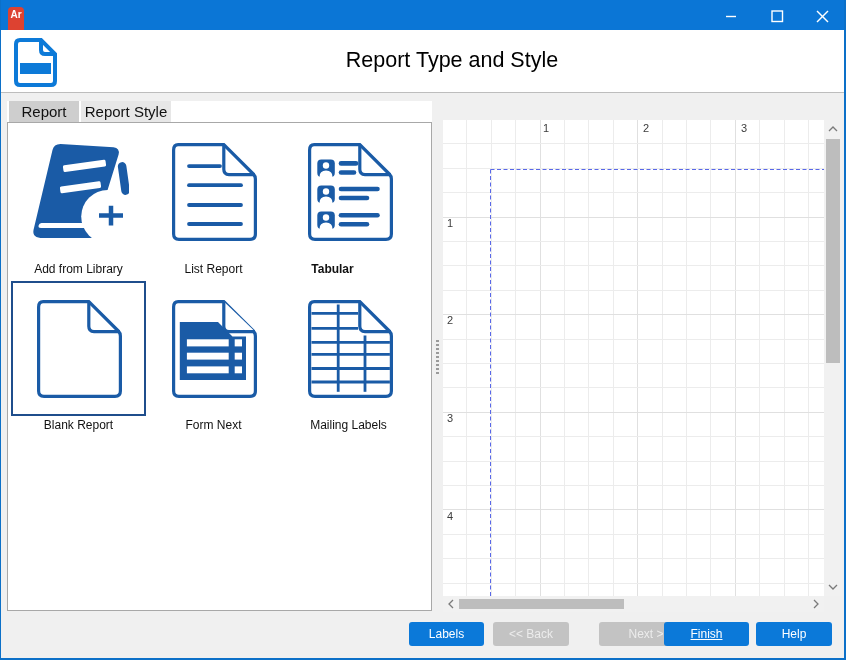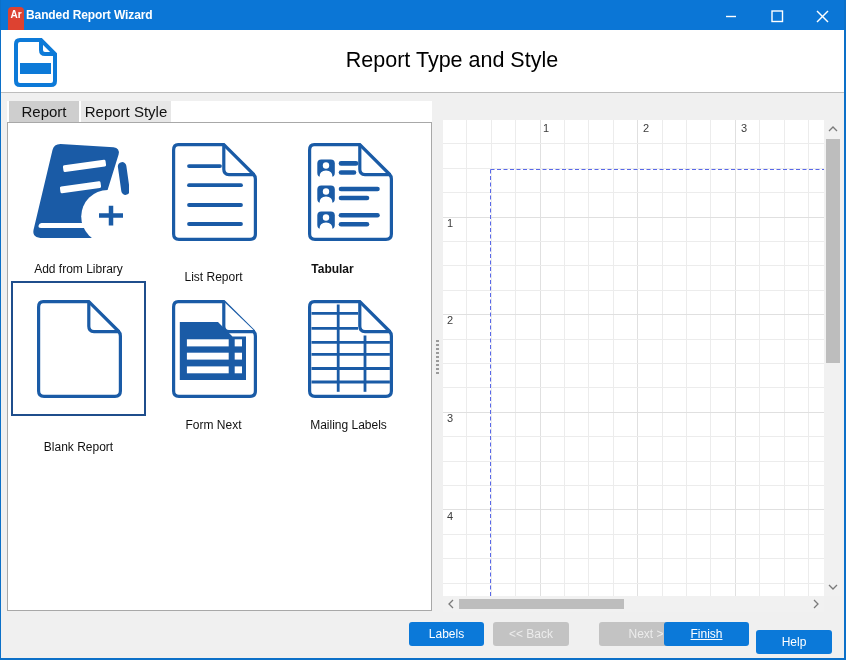--- a/index.html
+++ b/index.html
@@ -39,21 +39,20 @@
   .btn{position:absolute;top:622px;height:24px;border-radius:3px;font-size:12px;
        text-align:center;line-height:24px;}
   .blue{background:#0b79d9;color:#fff;}
   .gray{background:#c3c3c3;color:#ececec;}
 </style>
 </head>
 <body>
 <div id="win">
   <div class="abs" id="titlebar"></div>
   <div class="abs" id="appicon">Ar</div>
-  <div class="abs" id="titletext">Banded Report Wizard</div>
 
   <svg class="abs" style="left:690px;top:0;width:150px;height:30px" viewBox="0 0 150 30">
     <g stroke="#fff" stroke-width="1.4" fill="none">
       <line x1="35" y1="16.5" x2="45" y2="16.5"></line>
       <rect x="81" y="11" width="10.5" height="10.5"></rect>
       <line x1="126" y1="11" x2="137" y2="22"></line>
       <line x1="137" y1="11" x2="126" y2="22"></line>
     </g>
   </svg>
   <div class="abs" id="header"></div>
@@ -154,23 +153,23 @@
       <line x1="3.5" y1="28.4" x2="50" y2="28.4"></line>
       <line x1="3.5" y1="42.4" x2="81.9" y2="42.4"></line>
       <line x1="3.5" y1="54.4" x2="81.9" y2="54.4"></line>
       <line x1="3.5" y1="68.5" x2="81.9" y2="68.5"></line>
       <line x1="3.5" y1="82" x2="81.9" y2="82"></line>
       <line x1="30.2" y1="4.5" x2="30.2" y2="91.8"></line>
       <line x1="57" y1="35.5" x2="57" y2="91.8"></line>
     </g>
   </svg>
   <div class="lbl" style="left:10px;top:262px;">Add from Library</div>
-  <div class="lbl" style="left:145px;top:262px;margin-top:8px;">List Report</div>
+  <div class="lbl" style="left:145px;top:262px;">List Report</div>
   <div class="lbl" style="left:264px;top:262px;font-weight:bold;">Tabular</div>
-  <div class="lbl" style="left:10px;top:440px;">Blank Report</div>
+  <div class="lbl" style="left:10px;top:418px;">Blank Report</div>
   <div class="lbl" style="left:145px;top:418px;">Form Next</div>
   <div class="lbl" style="left:280px;top:418px;">Mailing Labels</div>
 
   <svg class="abs" id="designer" viewBox="0 0 381 476">
     <g shape-rendering="crispEdges" stroke-width="1">
     <line x1="23.5" y1="0" x2="23.5" y2="476" stroke="#ececec"></line>
     <line x1="48.5" y1="0" x2="48.5" y2="476" stroke="#ececec"></line>
     <line x1="72.5" y1="0" x2="72.5" y2="476" stroke="#ececec"></line>
     <line x1="97.5" y1="0" x2="97.5" y2="476" stroke="#e0e0e0"></line>
     <line x1="121.5" y1="0" x2="121.5" y2="476" stroke="#ececec"></line>
@@ -235,14 +234,14 @@
     <svg class="abs" style="left:365px;top:0;width:16px;height:16px">
         <path d="M6 4 L10 8 L6 12" stroke="#7a7a7a" fill="none" stroke-width="1.3"></path>
       </svg>
   </div>
   <div class="abs" id="splitter"></div>
 
   <div class="btn blue" style="left:408px;width:75px;">Labels</div>
   <div class="btn gray" style="left:492px;width:76px;">&lt;&lt; Back</div>
   <div class="btn gray" style="left:598px;width:101px;">Next &gt;&gt;</div>
   <div class="btn blue" style="left:663px;width:85px;text-decoration:underline;">Finish</div>
-  <div class="btn blue" style="left:755px;width:76px;margin-top:8px;">Help</div>
+  <div class="btn blue" style="left:755px;width:76px;">Help</div>
 </div>
 
 </body></html>

